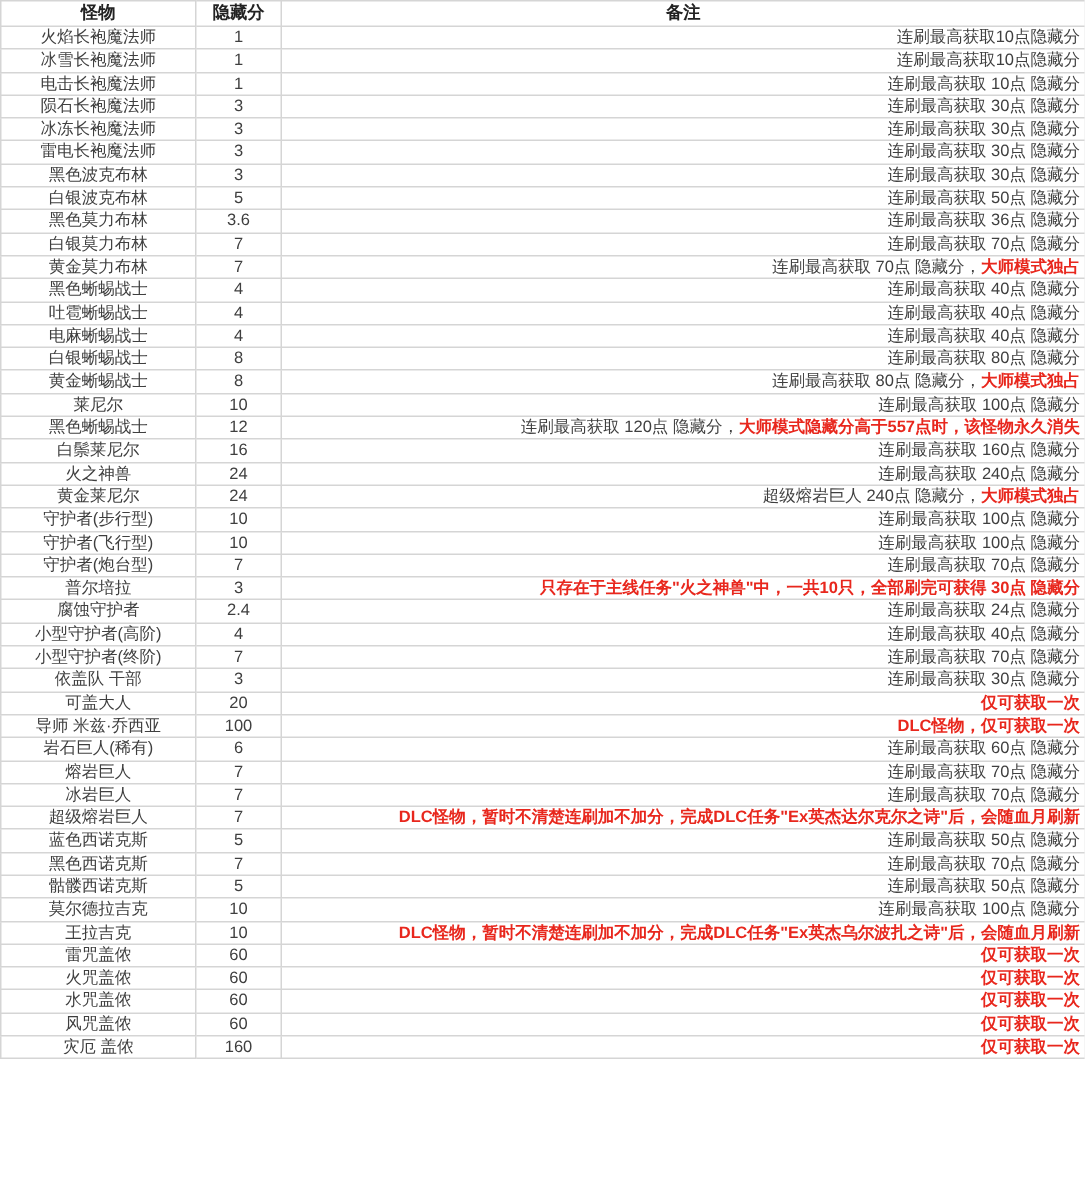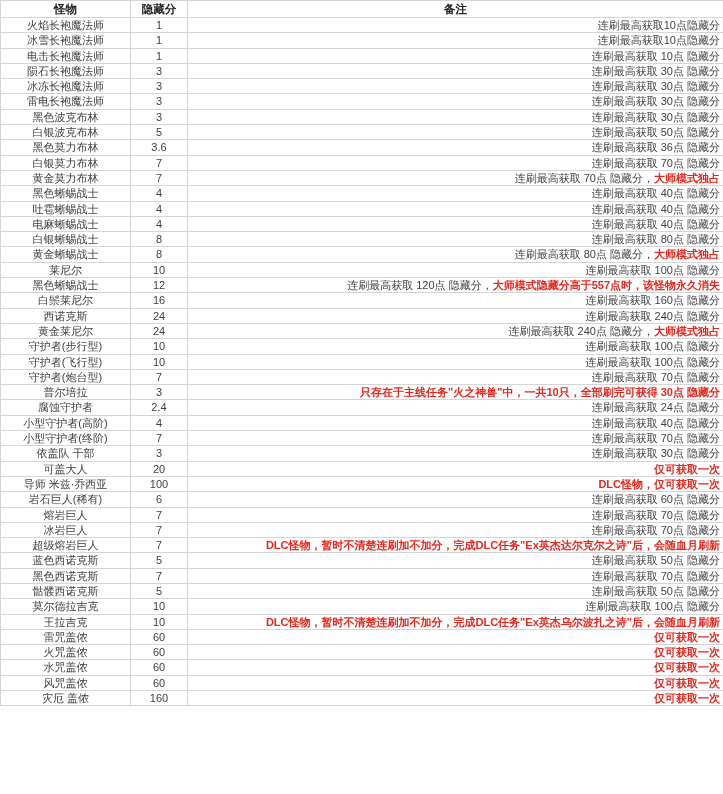--- a/index.html
+++ b/index.html
@@ -153,29 +153,29 @@
     <td class="c-note"><span class="note-black">连刷最高获取 120点 隐藏分，</span><span class="note-red">大师模式隐藏分高于557点时，该怪物永久消失</span></td>
   </tr>
 
   <tr>
     <td class="c-name">白鬃莱尼尔</td>
     <td class="c-score">16</td>
     <td class="c-note"><span class="note-black">连刷最高获取 160点 隐藏分</span><span class="note-red"></span></td>
   </tr>
 
   <tr>
-    <td class="c-name">西诺克斯</td>
+    <td class="c-name">火之神兽</td>
     <td class="c-score">24</td>
     <td class="c-note"><span class="note-black">连刷最高获取 240点 隐藏分</span><span class="note-red"></span></td>
   </tr>
 
   <tr>
     <td class="c-name">黄金莱尼尔</td>
     <td class="c-score">24</td>
-    <td class="c-note"><span class="note-black">连刷最高获取 240点 隐藏分，</span><span class="note-red">大师模式独占</span></td>
+    <td class="c-note"><span class="note-black">超级熔岩巨人 240点 隐藏分，</span><span class="note-red">大师模式独占</span></td>
   </tr>
 
   <tr>
     <td class="c-name">守护者(步行型)</td>
     <td class="c-score">10</td>
     <td class="c-note"><span class="note-black">连刷最高获取 100点 隐藏分</span><span class="note-red"></span></td>
   </tr>
 
   <tr>
     <td class="c-name">守护者(飞行型)</td>

